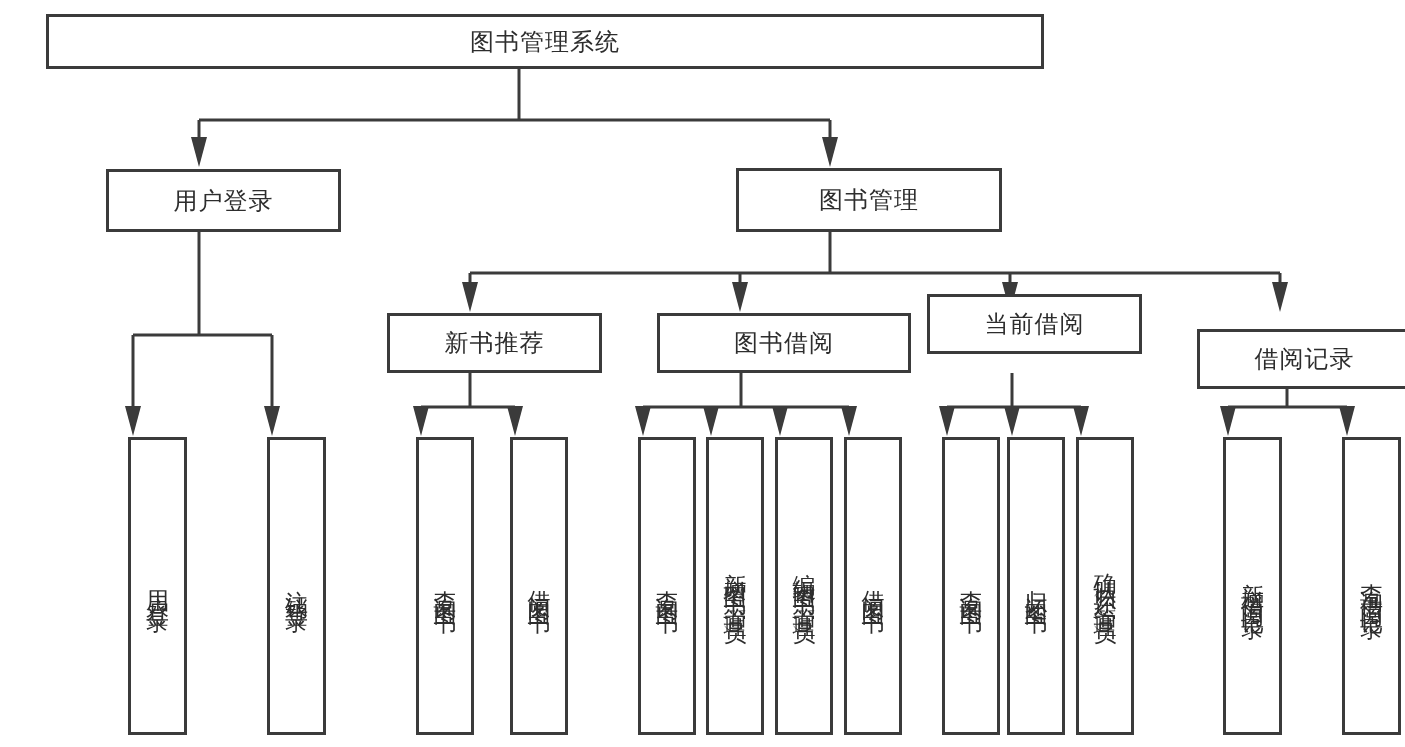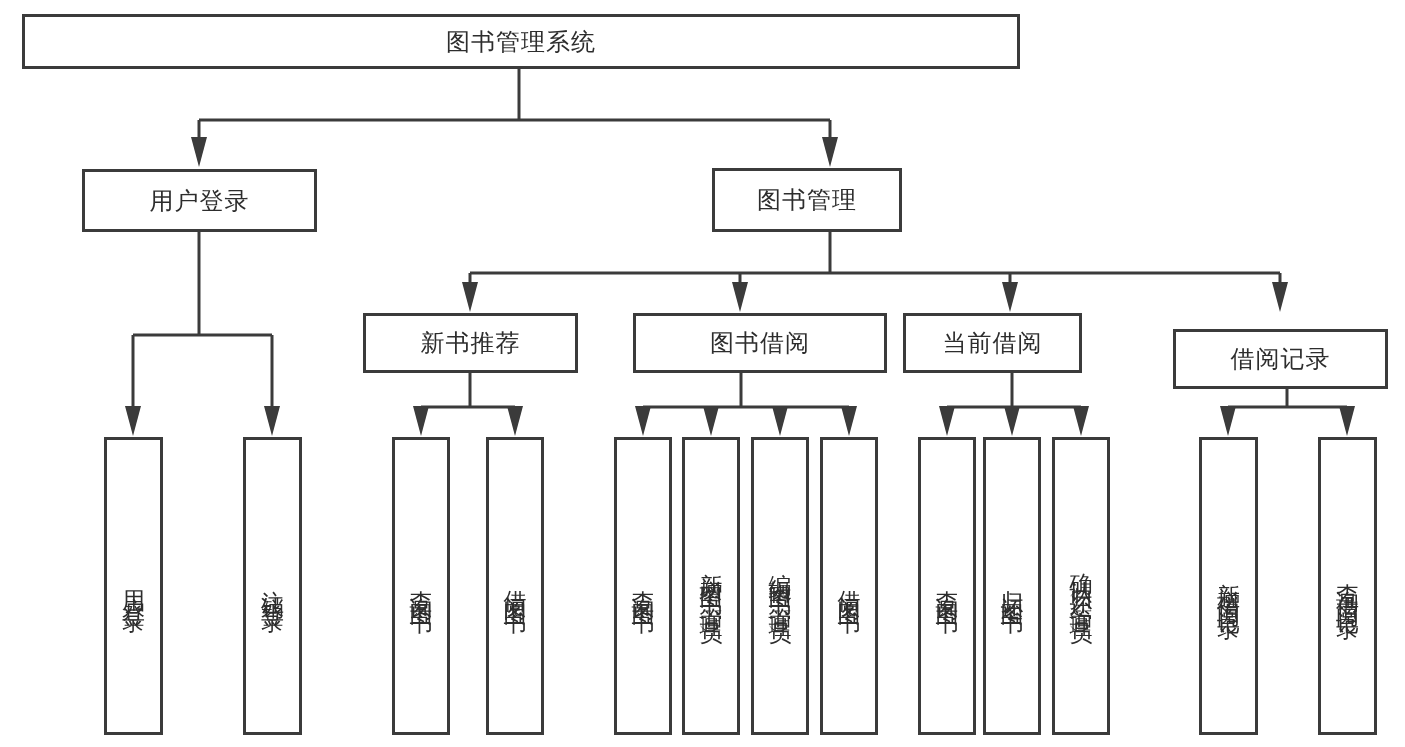--- a/index.html
+++ b/index.html
@@ -17,20 +17,21 @@
   .node{
     position:absolute;
     box-sizing:border-box;
     background:#ffffff;
     border:3px solid #3b3b3b;
     display:flex;
     align-items:center;
     justify-content:center;
     color:#2d2d2d;
     z-index:2;
+    margin-left:24px;
   }
   .node .lbl{
     font-size:24px;
     letter-spacing:1px;
     line-height:1;
     white-space:nowrap;
   }
   .node.leaf .lbl{
     writing-mode:vertical-rl;
     text-orientation:mixed;
@@ -110,31 +111,31 @@
       <polygon points="1347,436 1339,406 1355,406" fill="#3b3b3b"></polygon>
     </svg>
 
   <div class="node" style="left:22px;top:14px;width:998px;height:55px">
     <span class="lbl">图书管理系统</span>
   </div>
 
   <div class="node" style="left:82px;top:169px;width:235px;height:63px">
     <span class="lbl">用户登录</span>
   </div>
-  <div class="node" style="left:712px;top:168px;width:190px;height:64px">
+  <div class="node" style="left:712px;top:168px;width:266px;height:64px">
     <span class="lbl">图书管理</span>
   </div>
 
   <div class="node" style="left:363px;top:313px;width:215px;height:60px">
     <span class="lbl">新书推荐</span>
   </div>
   <div class="node" style="left:633px;top:313px;width:254px;height:60px">
     <span class="lbl">图书借阅</span>
   </div>
-  <div class="node" style="left:903px;top:313px;width:179px;height:60px">
+  <div class="node" style="left:903px;top:294px;width:215px;height:60px">
     <span class="lbl">当前借阅</span>
   </div>
   <div class="node" style="left:1173px;top:329px;width:215px;height:60px">
     <span class="lbl">借阅记录</span>
   </div>
 
   <div class="node leaf" style="left:104px;top:437px;width:59px;height:298px">
     <span class="lbl">用户登录</span>
   </div>
   <div class="node leaf" style="left:243px;top:437px;width:59px;height:298px">

